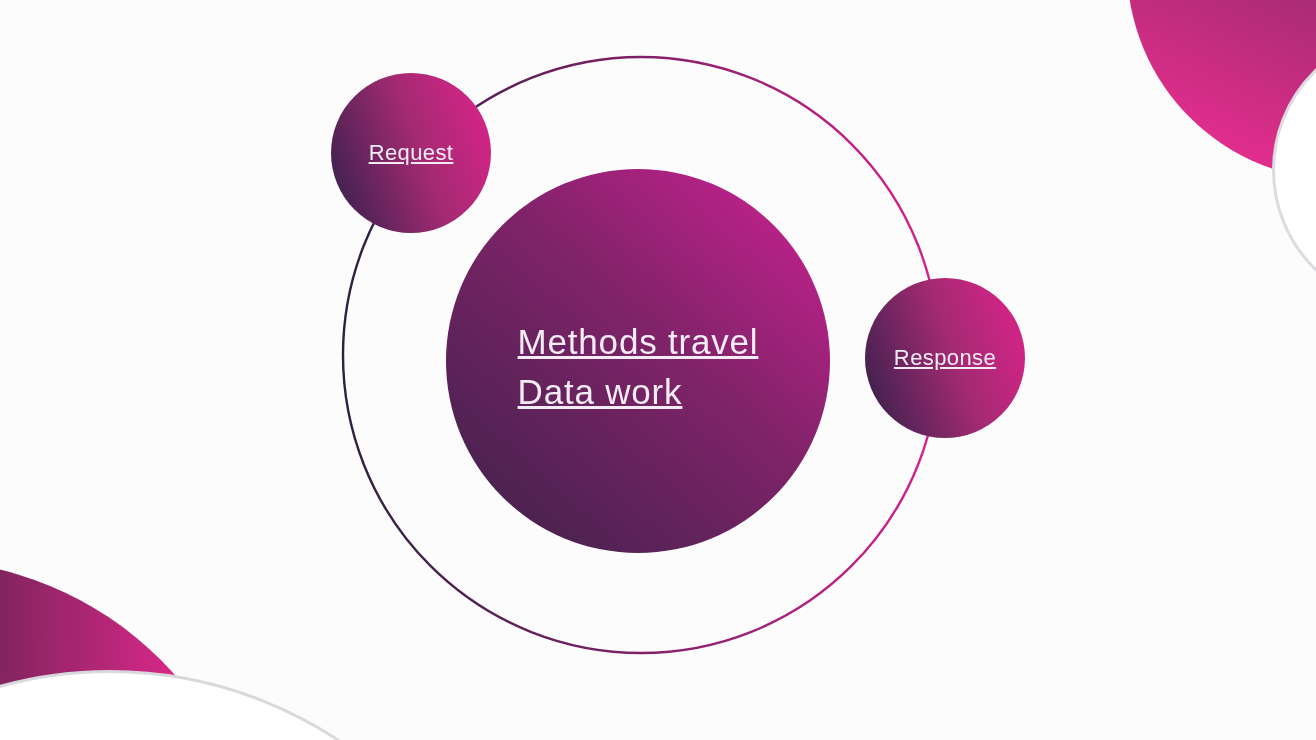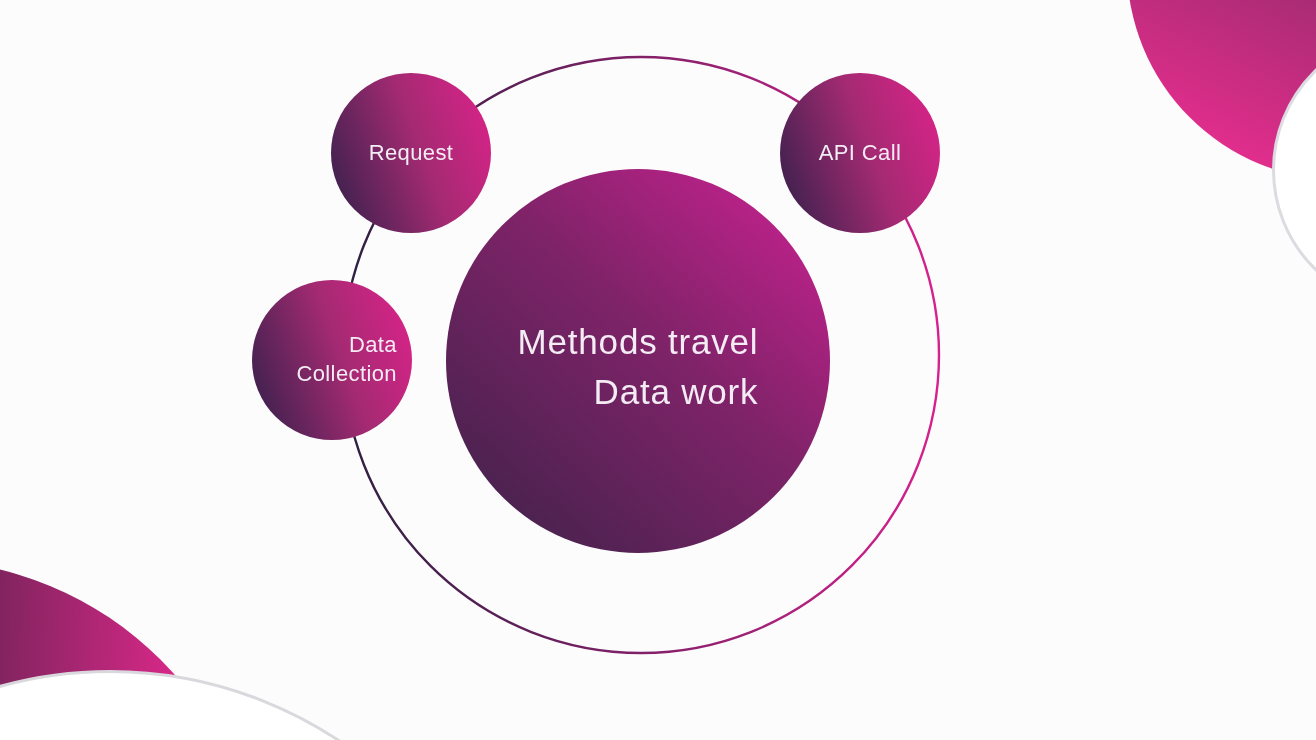--- a/index.html
+++ b/index.html
@@ -35,21 +35,21 @@
     background:#ffffff; border:3px solid #d9d8dd;
   }
 
   
   .ring { position:absolute; left:0; top:0; z-index:2; }
 
   
   .bubble {
     position:absolute; border-radius:50%;
     display:flex; align-items:center; justify-content:center;
-    text-align:right; color:#f4ecf4; z-index:3;
+    text-align:left; color:#f4ecf4; z-index:3;text-decoration:underline;
   }
   .node {
     width:160px; height:160px;
     background:linear-gradient(70deg,#2f2049 0%,#a42a72 55%,#e0228c 100%);
     font-size:22px; line-height:1.3; letter-spacing:0.4px;
   }
   .node-request          { left:331px; top:73px;  }
   .node-api-call         { left:780px; top:73px;  }
   .node-data-collection  { left:252px; top:280px; }
   .node-response         { left:865px; top:278px; }
@@ -91,20 +91,17 @@
   <div class="bubble center-bubble">
     <div class="center-text">
       <span class="line">Methods travel</span>
       <span class="line">Data work</span>
     </div>
   </div>
 
   <div class="bubble node node-request">
     <span class="label">Request</span>
   </div>
-  <div class="bubble node node-api-call">
-    <span class="label">API Call</span>
-  </div>
-  <div class="bubble node node-data-collection">
-    <span class="label">Data Collection</span>
+  <div class="bubble node node-response">
+    <span class="label">Response</span>
   </div>
 
 </div>
 
 </body></html>

